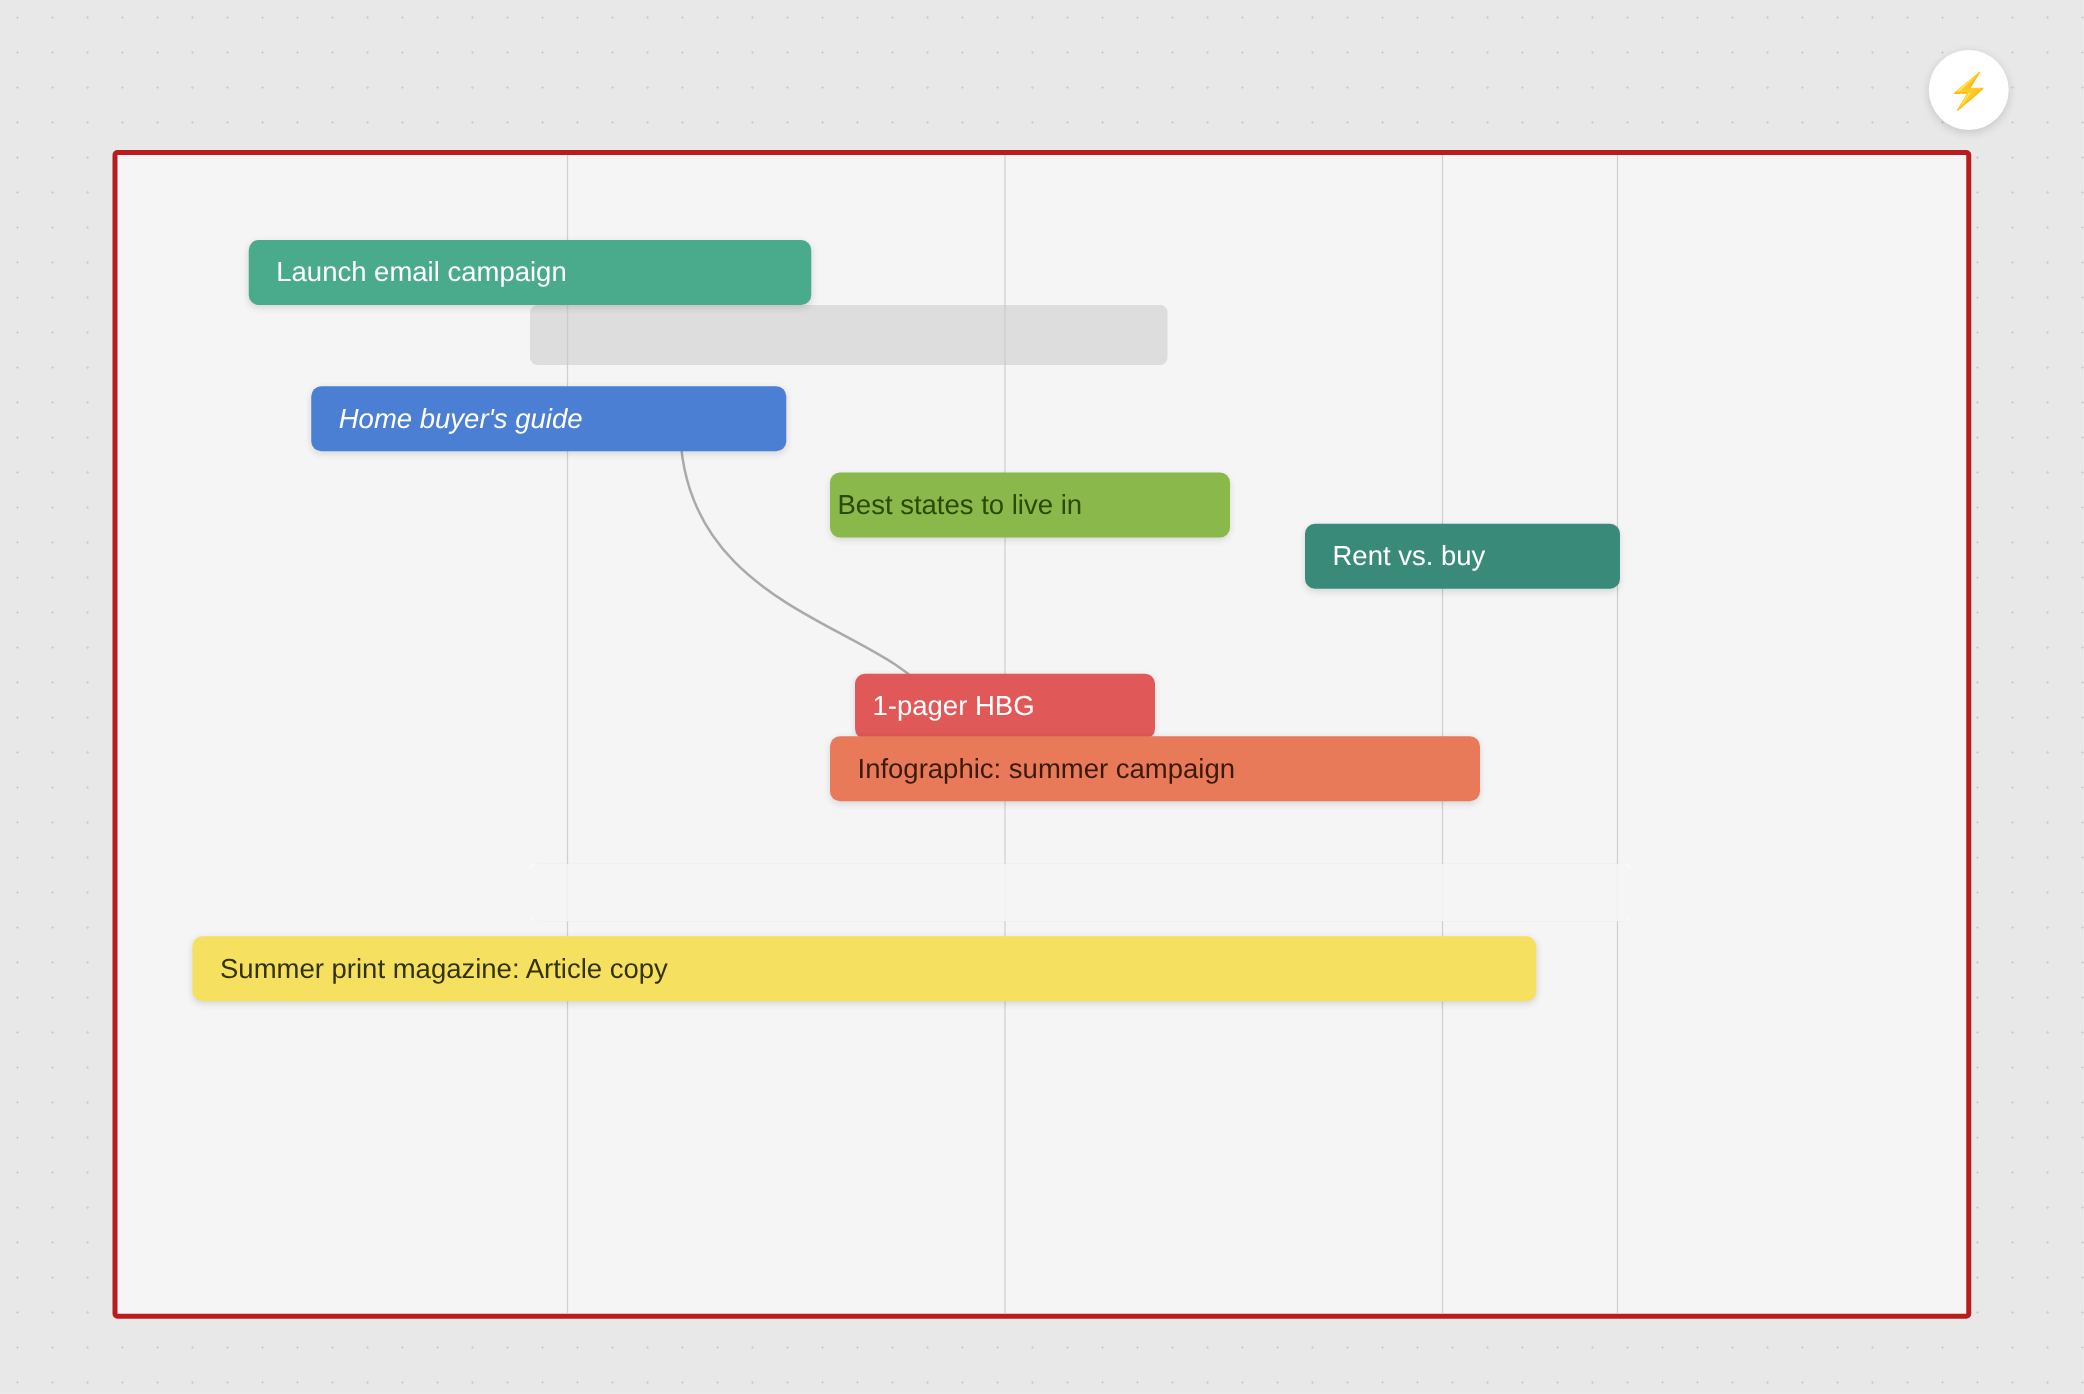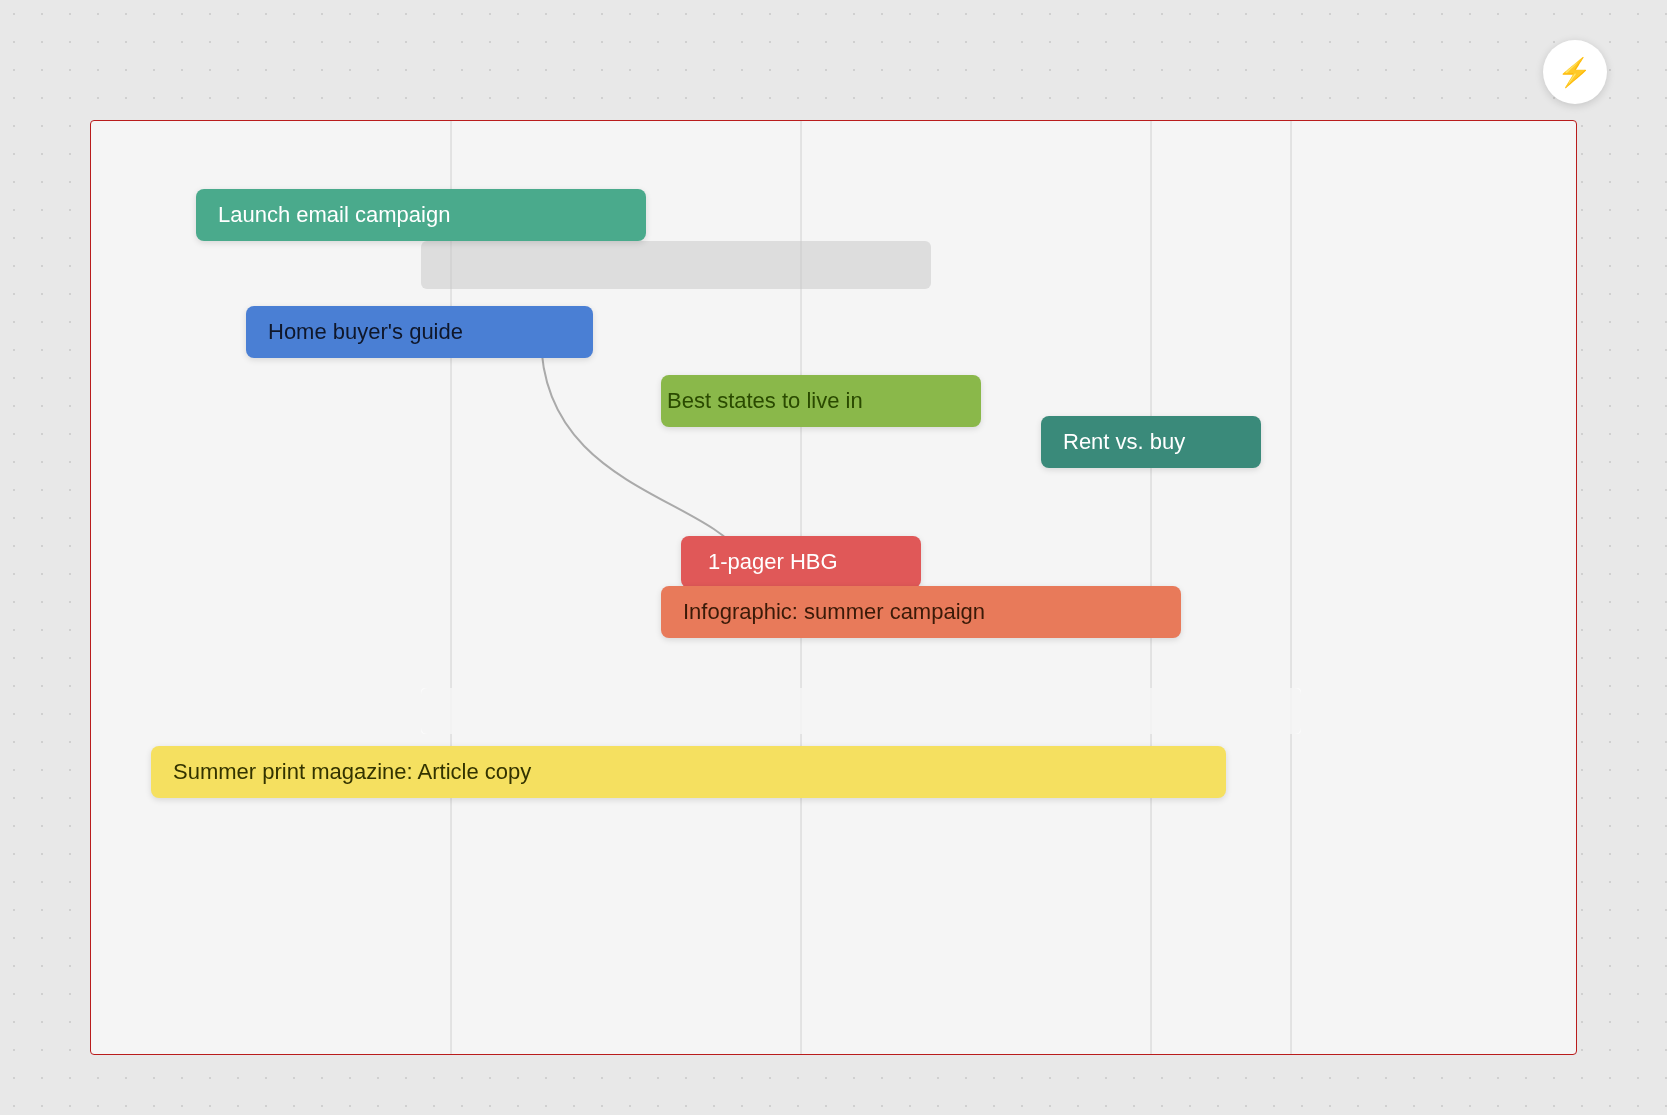--- a/index.html
+++ b/index.html
@@ -36,21 +36,21 @@
       font-size: 28px;
     }
 
     .main-container {
       position: absolute;
       top: 120px;
       left: 90px;
       right: 90px;
       bottom: 60px;
       background: #f5f5f5;
-      border: 1px solid #b91c1c;
+      border: 4px solid #b91c1c;
       border-radius: 4px;
     }
 
     
     .connector-svg {
       position: absolute;
       top: 0;
       left: 0;
       width: 100%;
       height: 100%;
@@ -76,19 +76,19 @@
       <line x1="710" y1="0" x2="710" y2="935" stroke="#d0d0d0" stroke-width="1"></line>
       <line x1="1060" y1="0" x2="1060" y2="935" stroke="#d0d0d0" stroke-width="1"></line>
       <line x1="1200" y1="0" x2="1200" y2="935" stroke="#d0d0d0" stroke-width="1"></line>
       <path d="M 450 215 C 450 365, 612 375, 652 435" stroke="#aaaaaa" stroke-width="2" fill="none" marker-end="url(#arrowhead)"></path>
     </svg>
 
 <div style="position: absolute; left: 330px; top: 120px; width: 510px; height: 48px; background: rgb(200, 200, 200); border-radius: 6px; opacity: 0.55;"></div>
     <div style="position: absolute; left: 330px; top: 567px; width: 880px; height: 46px; background: rgb(200, 200, 200); border-radius: 6px; opacity: 0.55;"></div>
     <div style="position: absolute; left: 330px; top: 567px; width: 880px; height: 46px; background: rgb(255, 255, 255); border-radius: 4px; opacity: 0.7;"></div>
     <div style="position: absolute; left: 105px; top: 68px; width: 450px; padding: 13px 22px; border-radius: 8px; font-size: 22px; font-weight: 500; white-space: nowrap; cursor: pointer; background: rgb(74, 170, 140); color: rgb(255, 255, 255); box-shadow: rgba(0, 0, 0, 0.12) 0px 2px 6px;"><span>Launch email campaign</span></div>
-    <div style="position: absolute; left: 155px; top: 185px; width: 347px; padding: 13px 22px; border-radius: 8px; font-size: 22px; font-weight: 500; white-space: nowrap; cursor: pointer; background: rgb(74, 127, 212); color: #0f172a; box-shadow: rgba(0, 0, 0, 0.12) 0px 2px 6px;"><span>Home buyer's guide</span></div>
+    <div style="position: absolute; left: 155px; top: 185px; width: 380px; padding: 13px 22px; border-radius: 8px; font-size: 22px; font-weight: 500; white-space: nowrap; cursor: pointer; background: rgb(74, 127, 212); color: #ffffff; box-shadow: rgba(0, 0, 0, 0.12) 0px 2px 6px; font-style: italic;"><span>Home buyer's guide</span></div>
     <div style="position: absolute; left: 570px; top: 254px; width: 320px; padding: 13px 6px; border-radius: 8px; font-size: 22px; font-weight: 500; white-space: nowrap; cursor: pointer; background: rgb(138, 184, 74); color: rgb(42, 74, 0); box-shadow: rgba(0, 0, 0, 0.12) 0px 2px 6px;"><span>Best states to live in</span></div>
-    <div style="position: absolute; left: 950px; top: 295px; width: 220px; padding: 13px 22px; border-radius: 8px; font-size: 22px; font-weight: 500; white-space: nowrap; cursor: pointer; background: rgb(58, 138, 122); color: rgb(255, 255, 255); box-shadow: rgba(0, 0, 0, 0.12) 0px 2px 6px;"><span>Rent vs. buy</span></div>
-    <div style="position: absolute; left: 590px; top: 415px; width: 240px; padding: 13px 27px; border-radius: 8px; font-size: 22px; font-weight: 500; white-space: nowrap; cursor: pointer; background: rgb(224, 88, 88); color: rgb(255, 255, 255); box-shadow: rgba(0, 0, 0, 0.12) 0px 2px 6px;"><span>1-pager HBG</span></div>
+    <div style="position: absolute; left: 950px; top: 295px; width: 252px; padding: 13px 22px; border-radius: 8px; font-size: 22px; font-weight: 500; white-space: nowrap; cursor: pointer; background: rgb(58, 138, 122); color: rgb(255, 255, 255); box-shadow: rgba(0, 0, 0, 0.12) 0px 2px 6px;"><span>Rent vs. buy</span></div>
+    <div style="position: absolute; left: 590px; top: 415px; width: 240px; padding: 13px 14px; border-radius: 8px; font-size: 22px; font-weight: 500; white-space: nowrap; cursor: pointer; background: rgb(224, 88, 88); color: rgb(255, 255, 255); box-shadow: rgba(0, 0, 0, 0.12) 0px 2px 6px;"><span>1-pager HBG</span></div>
     <div style="position: absolute; left: 570px; top: 465px; width: 520px; padding: 13px 22px; border-radius: 8px; font-size: 22px; font-weight: 500; white-space: nowrap; cursor: pointer; background: rgb(232, 122, 90); color: rgb(58, 26, 8); box-shadow: rgba(0, 0, 0, 0.12) 0px 2px 6px;"><span>Infographic: summer campaign</span></div>
     <div style="position: absolute; left: 60px; top: 625px; width: 1075px; padding: 13px 22px; border-radius: 8px; font-size: 22px; font-weight: 400; white-space: nowrap; cursor: pointer; background: rgb(245, 224, 96); color: rgb(51, 51, 0); box-shadow: rgba(0, 0, 0, 0.12) 0px 2px 6px;"><span>Summer print magazine: Article copy</span></div>
   </div>
 
 </body></html>

